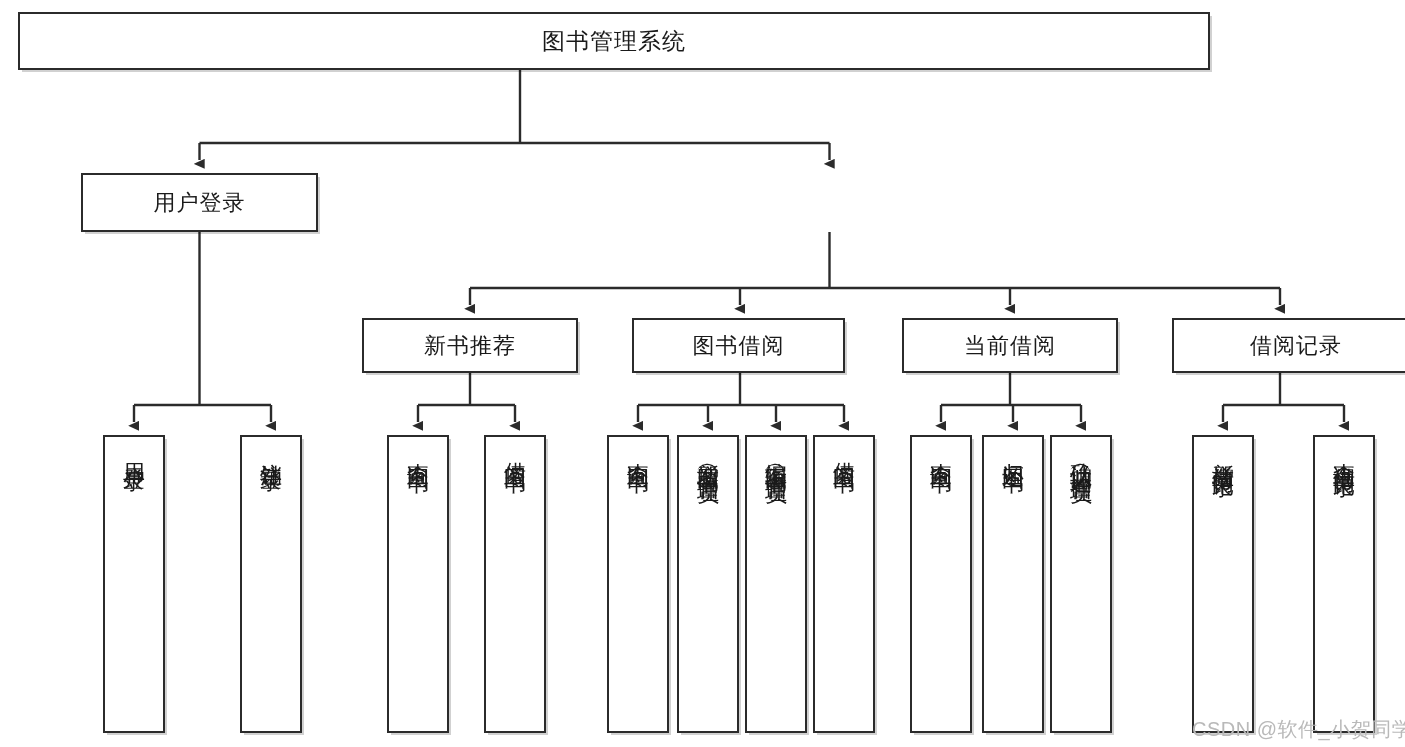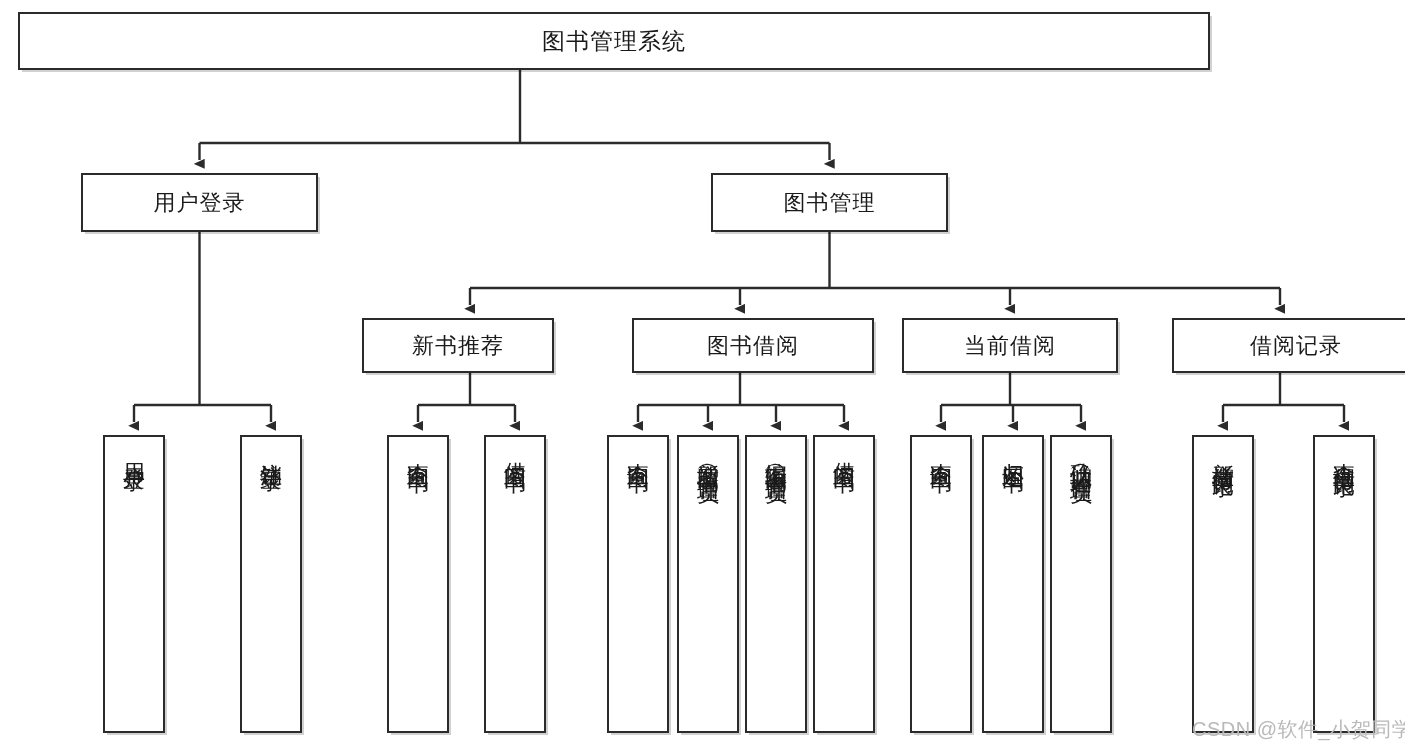--- a/index.html
+++ b/index.html
@@ -121,28 +121,25 @@
       </g>
   </svg>
 
   <div class="node root horiz" style="left: 18px; top: 12px; width: 1192px; height: 58px;">
     <span class="node-label">图书管理系统</span>
   </div>
 
   <div class="node horiz" style="left: 81px; top: 173px; width: 237px; height: 59px;">
     <span class="node-label">用户登录</span>
   </div>
-  <div class="node horiz" style="left: 711px; top: 173px; width: 237px; height: 59px;">
-    <span class="node-label">图书管理</span>
-  </div>
 
-  <div class="node horiz" style="left: 362px; top: 318px; width: 192px; height: 55px;">
+  <div class="node horiz" style="left: 362px; top: 318px; width: 216px; height: 55px;">
     <span class="node-label">新书推荐</span>
   </div>
-  <div class="node horiz" style="left: 632px; top: 318px; width: 242px; height: 55px;">
+  <div class="node horiz" style="left: 632px; top: 318px; width: 213px; height: 55px;">
     <span class="node-label">图书借阅</span>
   </div>
   <div class="node horiz" style="left: 902px; top: 318px; width: 216px; height: 55px; text-align: center;">
     <span class="node-label">当前借阅</span>
   </div>
   <div class="node horiz" style="left: 1172px; top: 318px; width: 248px; height: 55px;">
     <span class="node-label">借阅记录</span>
   </div>
 
   <div class="node vert" style="left: 103px; top: 435px; width: 62px; height: 298px;">

